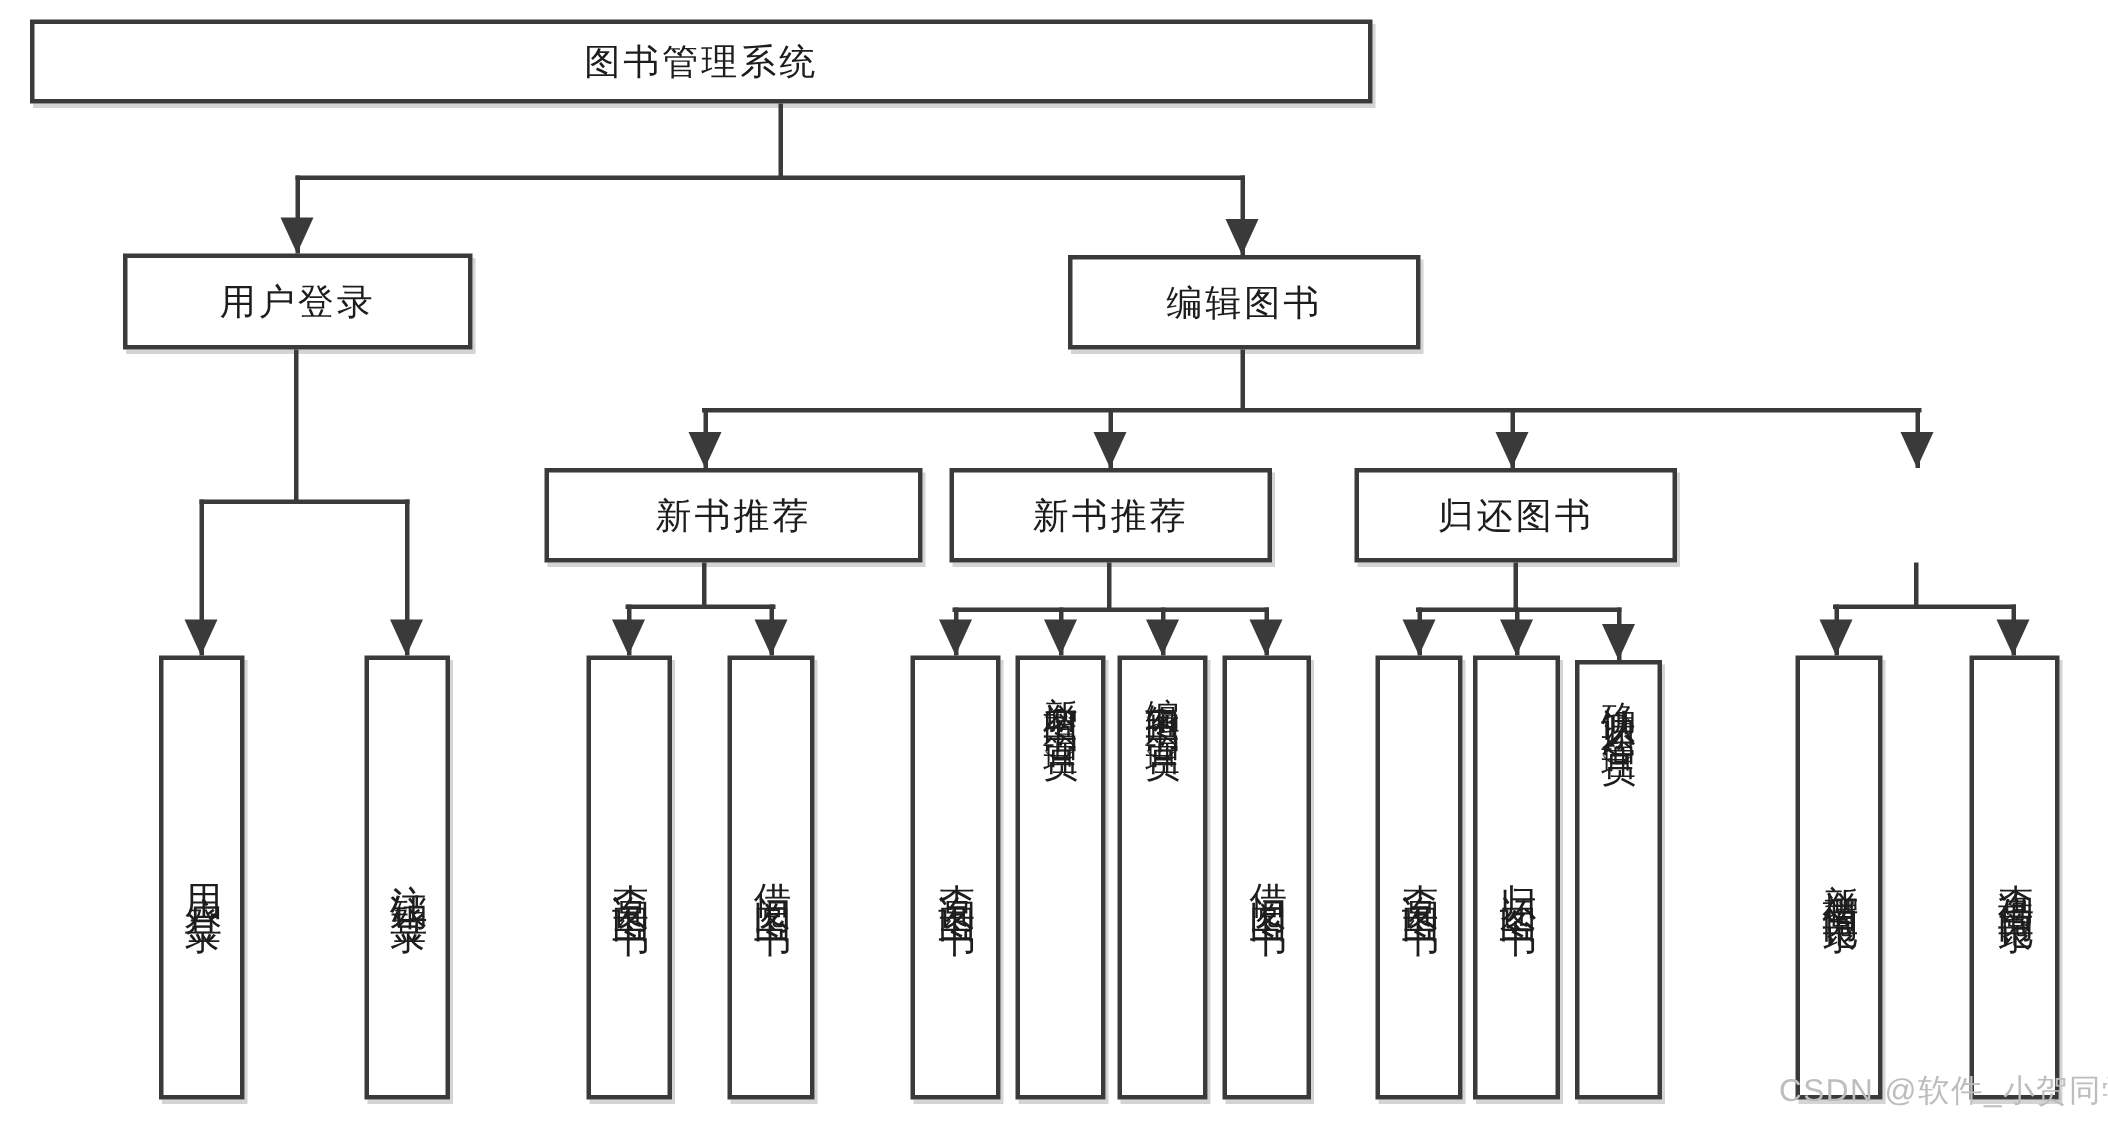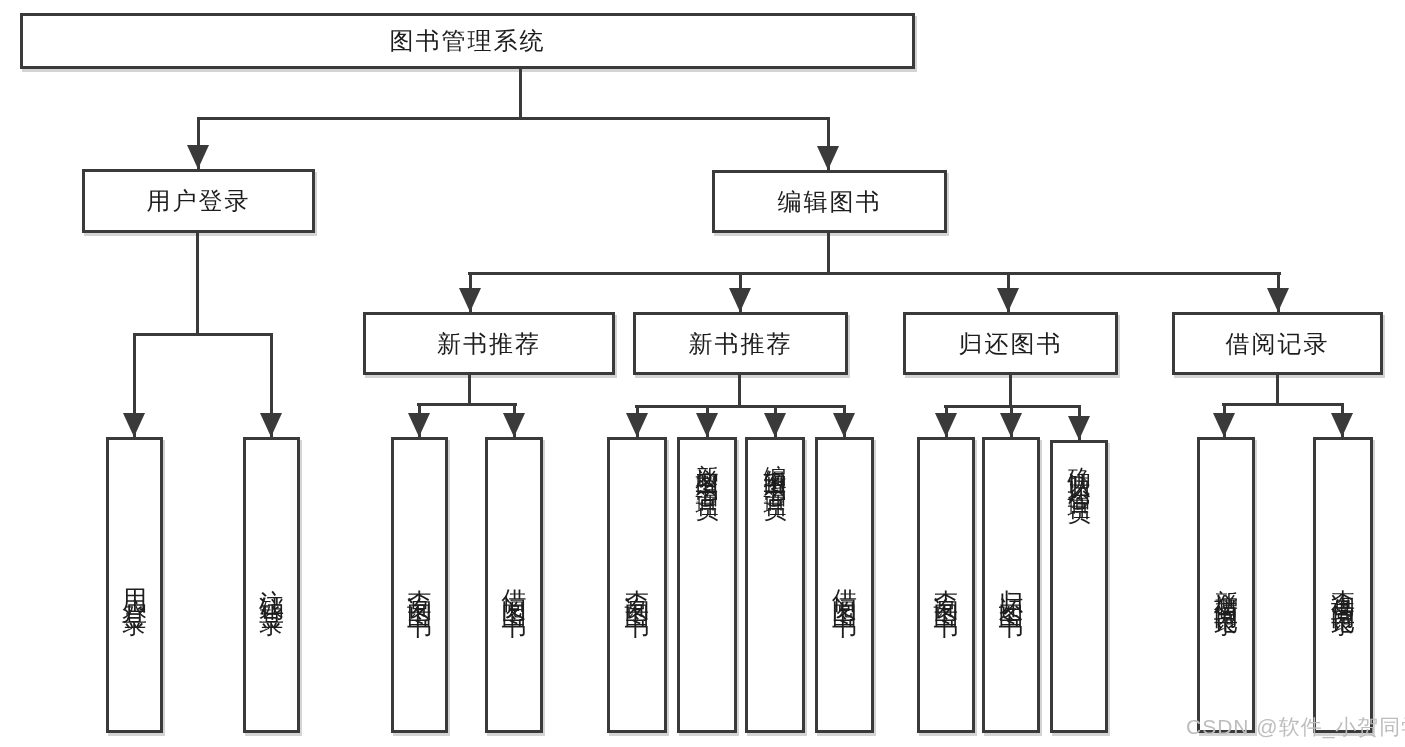--- a/index.html
+++ b/index.html
@@ -55,23 +55,20 @@
   </div>
 
   <div class="box" style="left:633px;top:312px;width:215px;height:63px;">
     <span class="hlabel">新书推荐</span>
   </div>
 
   <div class="box" style="left:903px;top:312px;width:215px;height:63px;">
     <span class="hlabel">归还图书</span>
   </div>
 
-  <div class="box" style="left:1172px;top:312px;width:211px;height:63px;">
-    <span class="hlabel">借阅记录</span>
-  </div>
 
   <div class="box vbox" style="left:106px;top:437px;width:57px;height:296px;">
     <span class="vlabel sp4">用户登录</span>
   </div>
   <div class="box vbox" style="left:243px;top:437px;width:57px;height:296px;">
     <span class="vlabel sp4">注销登录</span>
   </div>
 
   <div class="box vbox" style="left:391px;top:437px;width:57px;height:296px;">
     <span class="vlabel sp4">查询图书</span>

